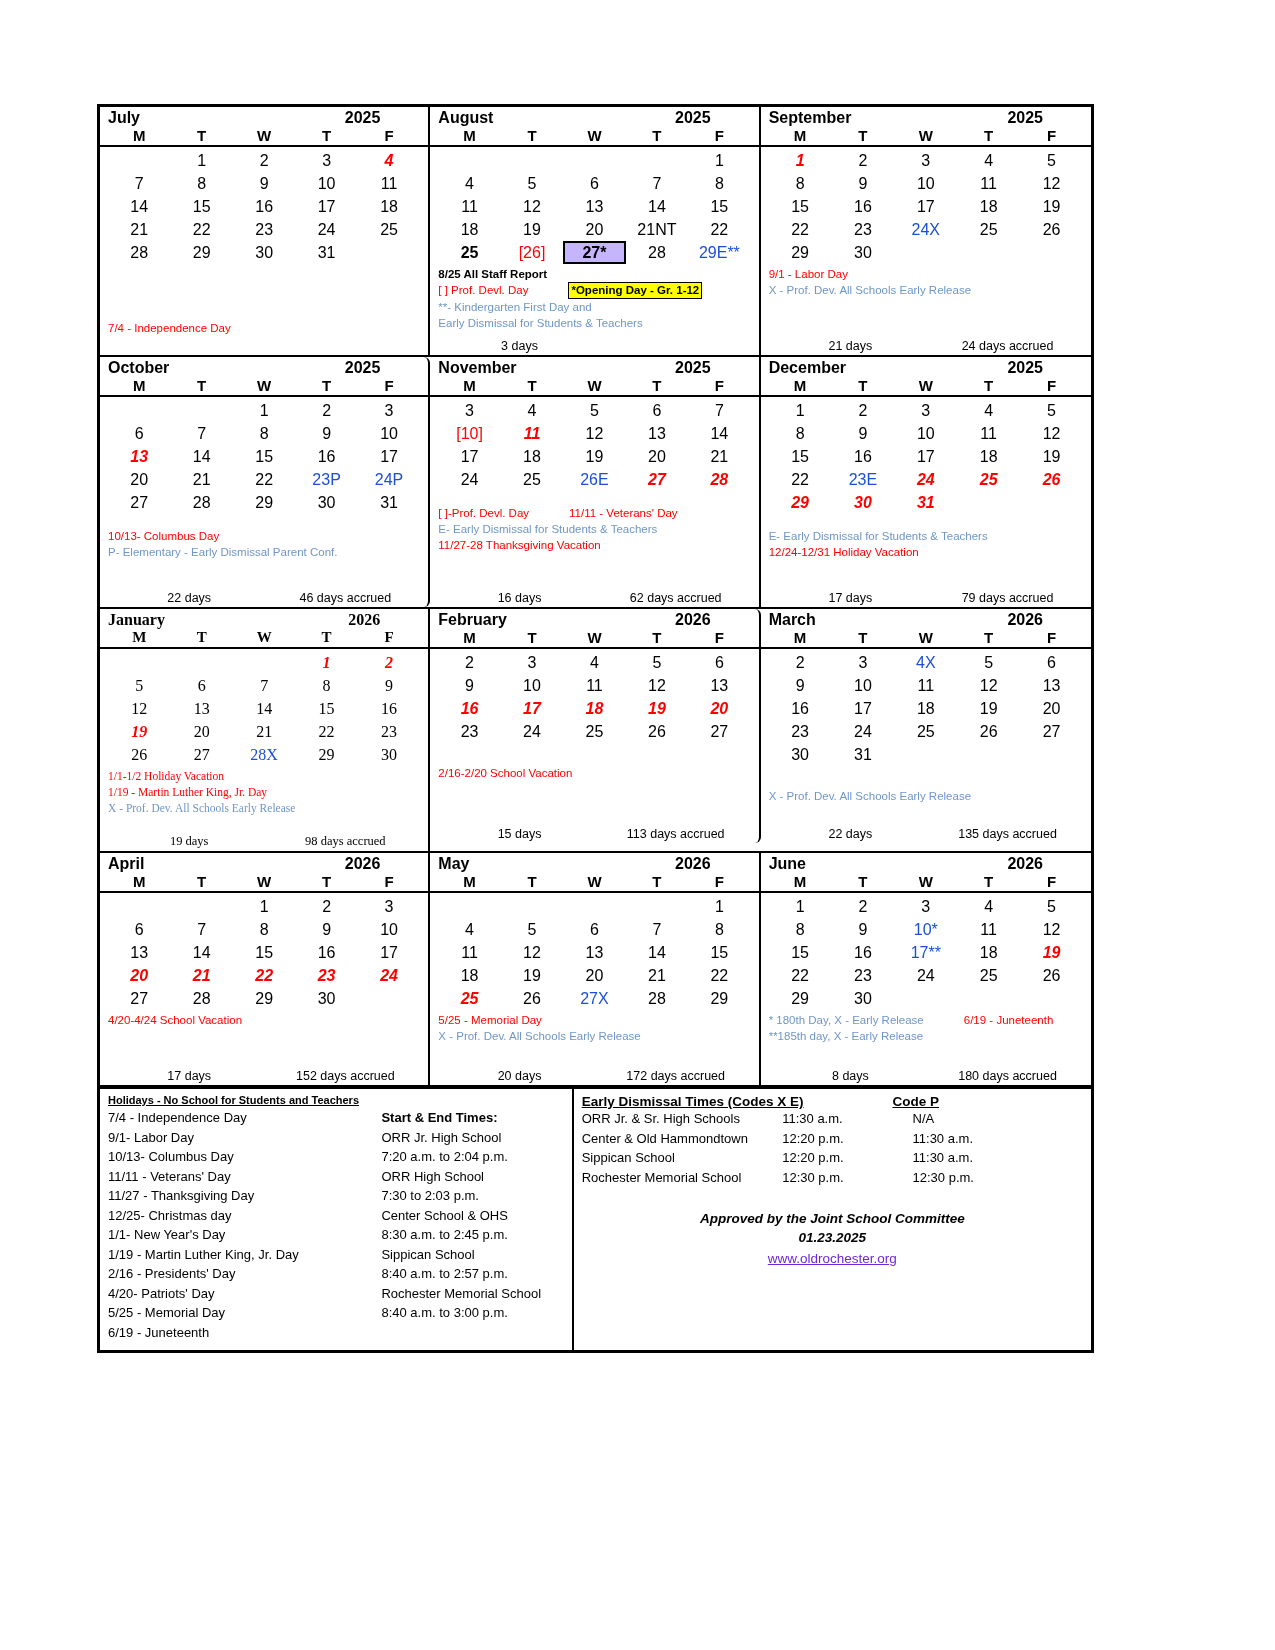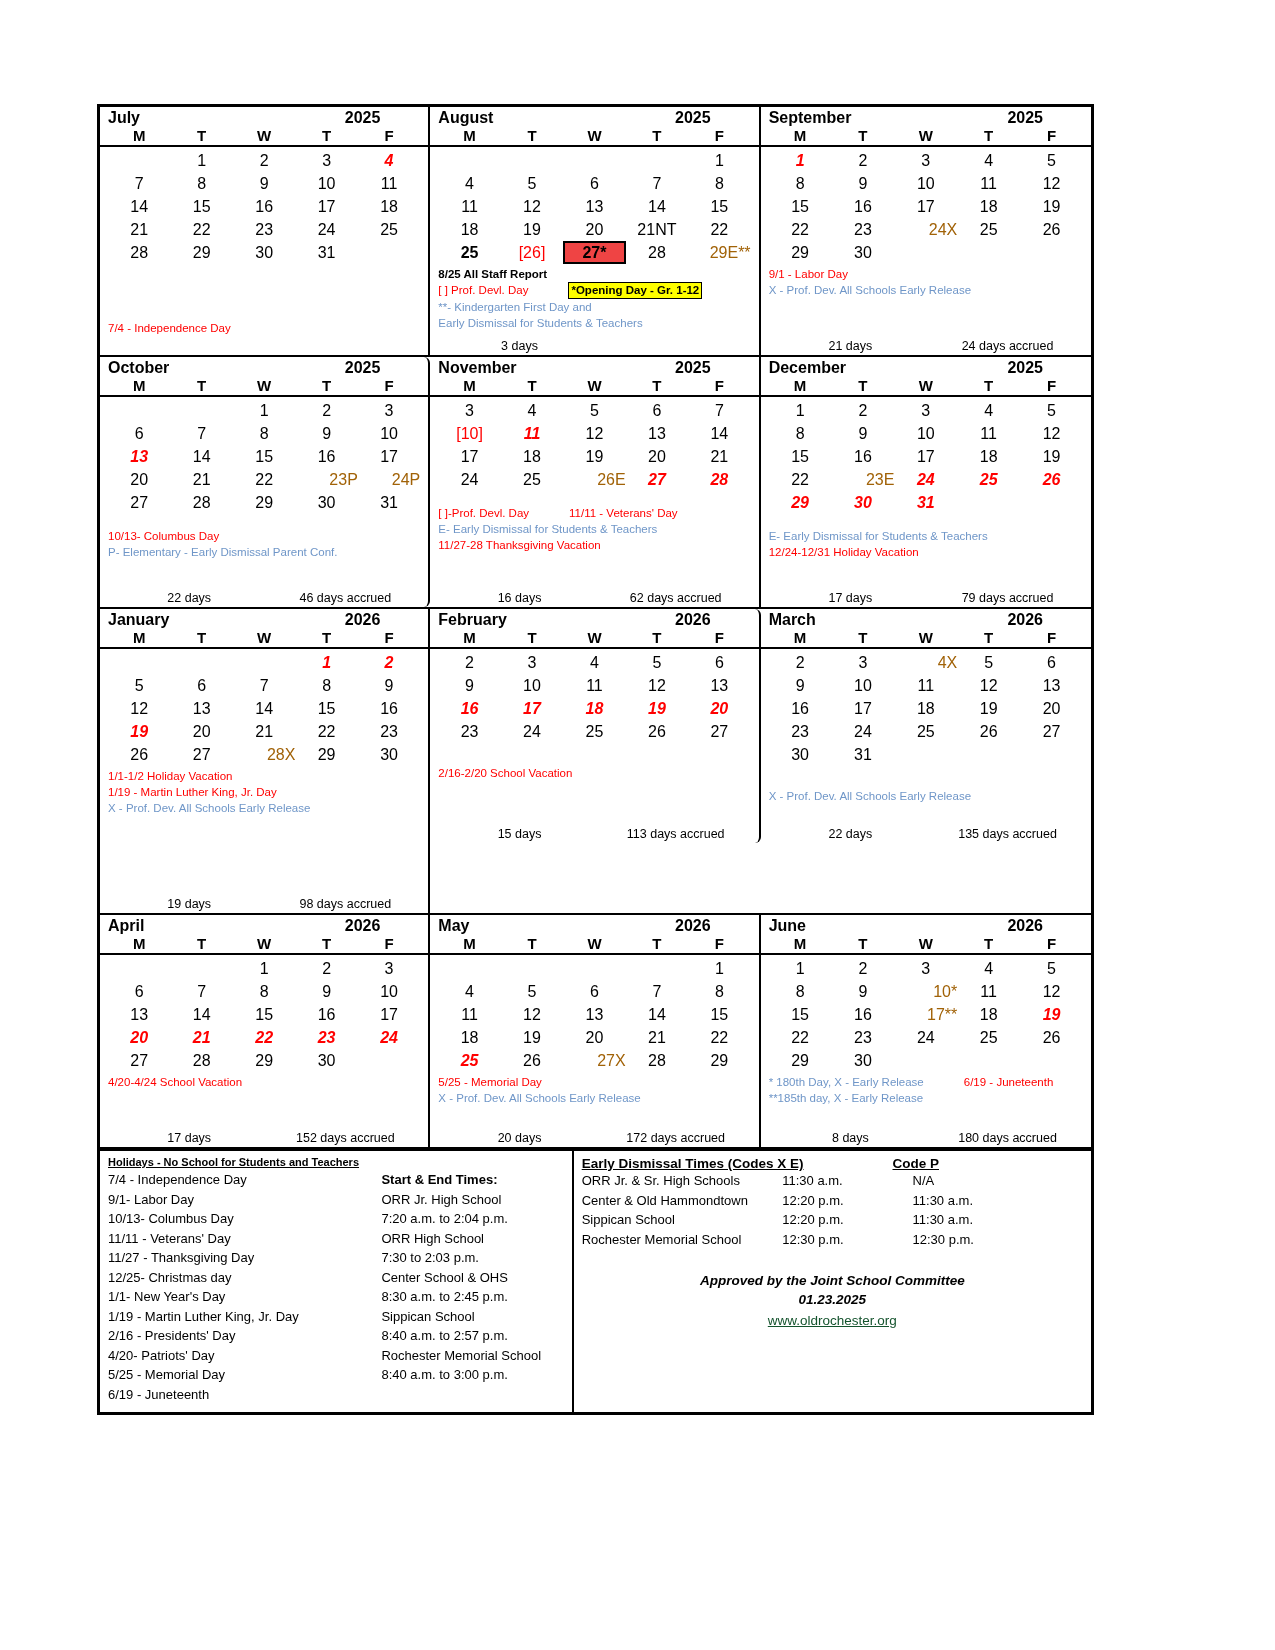--- a/index.html
+++ b/index.html
@@ -79,24 +79,24 @@
   .wk { display: flex; }
   .wk .d {
     width: 20%;
     text-align: center;
     font-size: 16px;
     line-height: 23px;
     white-space: nowrap;
   }
   .d.red   { color: #ff0000; }
   .d.redi  { color: #ff0000; font-style: italic; font-weight: bold; }
-  .d.blue  { color: #a16207; text-align: right; }
+  .d.blue  { color: #1d4ed8; }
   .d.bold  { font-weight: bold; }
   .d.hl {
-    background: #ef4444;
+    background: #c4b5fd;
     border: 2px solid #000;
     font-weight: bold;
     box-sizing: border-box;
     line-height: 19px;
   }
 
   .notes {
     padding: 2px 8px 0 8px;
     font-size: 11.5px;
     line-height: 16px;
@@ -177,21 +177,21 @@
     font-size: 13.5px;
     font-weight: bold;
     font-style: italic;
     line-height: 19px;
   }
   .weblink {
     text-align: center;
     font-size: 13.5px;
     font-style: normal;
     font-weight: normal;
-    color: #14532d;
+    color: #6d28d9;
     text-decoration: underline;
     margin-top: 2px;
   }
   .legend-row { border-top: 2px solid #000; }
 </style>
 </head>
 <body>
 
 <div class="page">
 
@@ -575,21 +575,21 @@
               <div class="note-red">12/24-12/31 Holiday Vacation</div>
             </div>
           </div>
           <div class="tally">
             <div class="t1">17 days</div>
             <div class="t2">79 days accrued</div>
           </div>
         </div>
       </div>
       <div class="month-row">
-        <div class="month-cell" style="height: 304px;">
+        <div class="month-cell" style="height: 242px; font-family: Liberation Serif, serif;">
           <div class="m-head">
             <div class="m-name">January</div>
             <div class="m-year">2026</div>
           </div>
           <div class="dow">
             <span>M</span>
             <span>T</span>
             <span>W</span>
             <span>T</span>
             <span>F</span>

